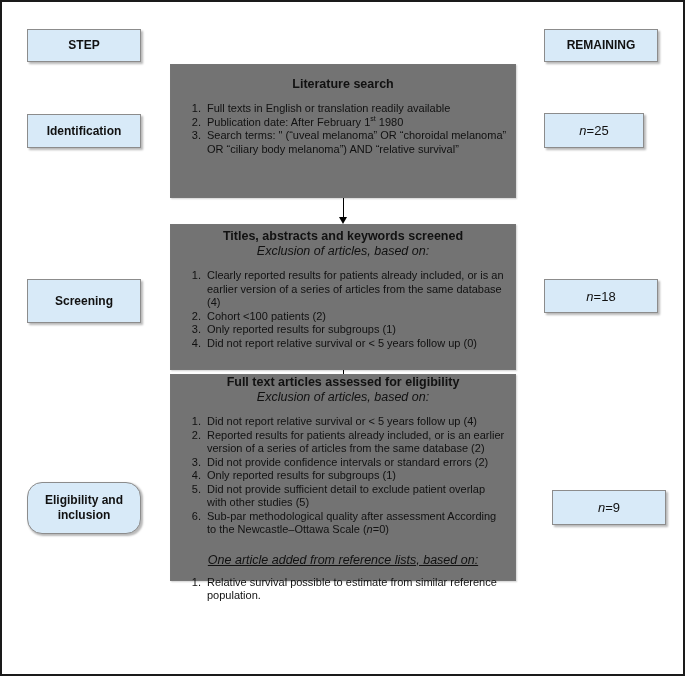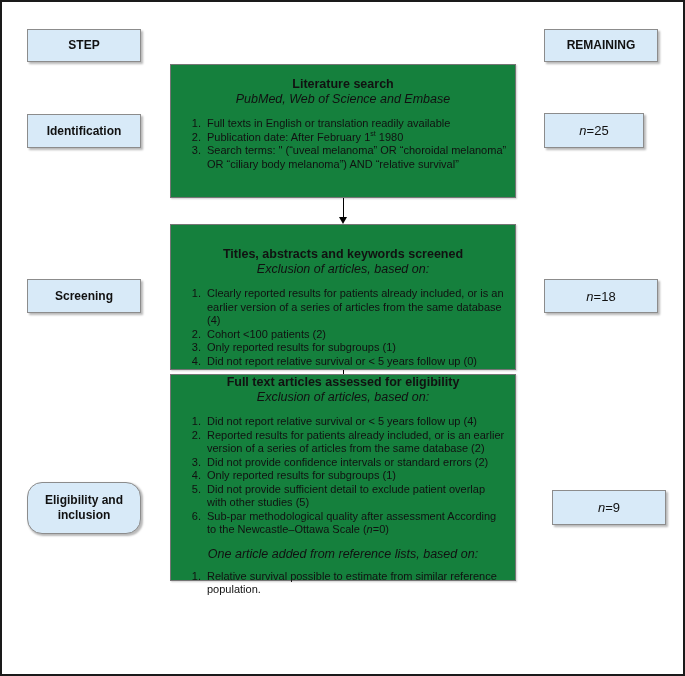--- a/index.html
+++ b/index.html
@@ -23,44 +23,44 @@
     text-align: center;
     font-weight: bold;
     font-size: 12px;
     line-height: 15px;
   }
   .n-label { font-weight: normal; font-size: 13px; }
   .n-label .nvar { font-style: italic; }
   .main-box {
     position: absolute;
     left: 170px; width: 346px;
-    background: #15803d;
+    background: #737373;
     border: 1px solid #757575;
     box-shadow: 1px 1px 1.5px rgba(0,0,0,0.18);
   }
   #box1 { top: 64px;  height: 134px; padding-top: 12px; }
-  #box2 { top: 224px; height: 146px; padding-top: 22px; }
+  #box2 { top: 224px; height: 146px; padding-top: 4px; }
   #box3 { top: 374px; height: 207px; }
   .box-title {
     text-align: center; font-weight: bold;
     font-size: 12.5px; line-height: 15px;
   }
   .box-subtitle {
     text-align: center; font-style: italic;
     font-size: 12.5px; line-height: 15px;
   }
   .main-box ol {
     margin-top: 10px;
     padding-left: 33px;
     padding-right: 8px;
     font-size: 11px;
     line-height: 13.5px;
   }
   .main-box ol li { padding-left: 3px; }
-  .subtitle2 { margin-top: 10px; }
+  .subtitle2 { margin-top: 16px; text-decoration: underline; }
   .main-box ol.second { margin-top: 8px; }
   sup { font-size: 7px; vertical-align: super; line-height: 0; }
   .ital { font-style: italic; }
   .arrow { position: absolute; left: 339px; width: 9px; }
   #arrow1 { top: 198px; height: 26px; }
   #arrow2 { top: 370px; height: 21px; }
   .arrow .line {
     position: absolute; left: 3.5px; top: 0; bottom: 5px;
     width: 1.8px; background: #000;
   }
@@ -68,21 +68,21 @@
     position: absolute; left: 0; bottom: 0;
     width: 0; height: 0;
     border-left: 4.5px solid transparent;
     border-right: 4.5px solid transparent;
     border-top: 7px solid #000;
   }
   
   #step-hdr      { left: 27px;  top: 29px;  width: 114px; height: 33px; }
   #remaining-hdr { left: 544px; top: 29px;  width: 114px; height: 33px; }
   #lbl-identification { left: 27px; top: 114px; width: 114px; height: 34px; }
-  #lbl-screening      { left: 27px; top: 279px; width: 114px; height: 34px; }
+  #lbl-screening      { left: 27px; top: 279px; width: 114px; height: 44px; }
   #lbl-eligibility    { left: 27px; top: 482px; width: 114px; height: 52px; padding: 0 6px; border-radius: 15px; }
   #n-1 { left: 544px; top: 113px; width: 100px; height: 35px; }
   #n-2 { left: 544px; top: 279px; width: 114px; height: 34px; }
   #n-3 { left: 544px; top: 490px; width: 114px; height: 35px; margin-left: 8px; }
 </style>
 </head>
 <body>
 
 <div class="frame"></div>
 
@@ -108,21 +108,20 @@
 </div>
 <div class="blue-box n-label" id="n-2">
   <span><span class="nvar">n</span><span>=18</span></span>
 </div>
 <div class="blue-box n-label" id="n-3">
   <span><span class="nvar">n</span><span>=9</span></span>
 </div>
 
 <div class="main-box" id="box1">
   <div class="box-title">Literature search</div>
-  <div class="box-subtitle">PubMed, Web of Science and Embase</div>
   <ol>
     <li>Full texts in English or translation readily available</li>
     <li><span>Publication date: After February 1</span><sup>st</sup><span> 1980</span></li>
     <li>Search terms: " (“uveal melanoma” OR “choroidal melanoma” OR “ciliary body melanoma”) AND “relative survival”</li>
   </ol>
 </div>
 
 <div class="arrow" id="arrow1">
   <div class="line"></div>
   <div class="head"></div>

